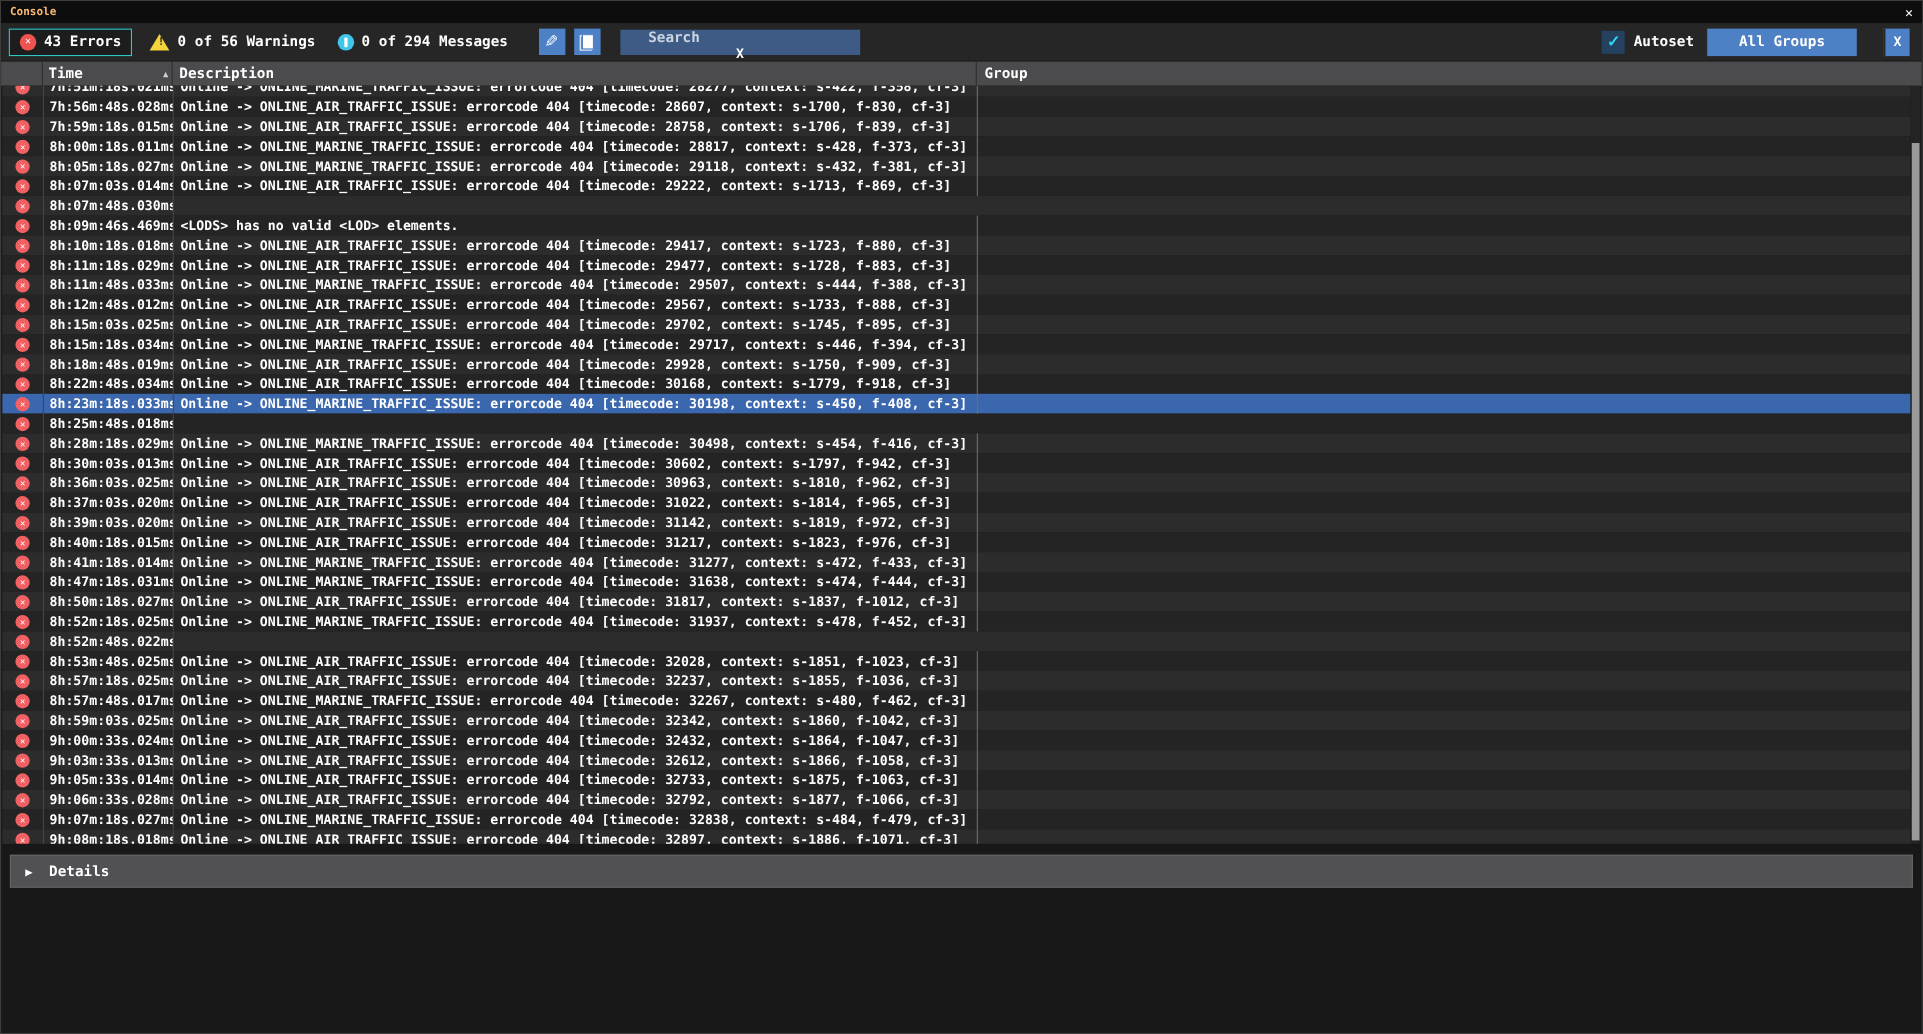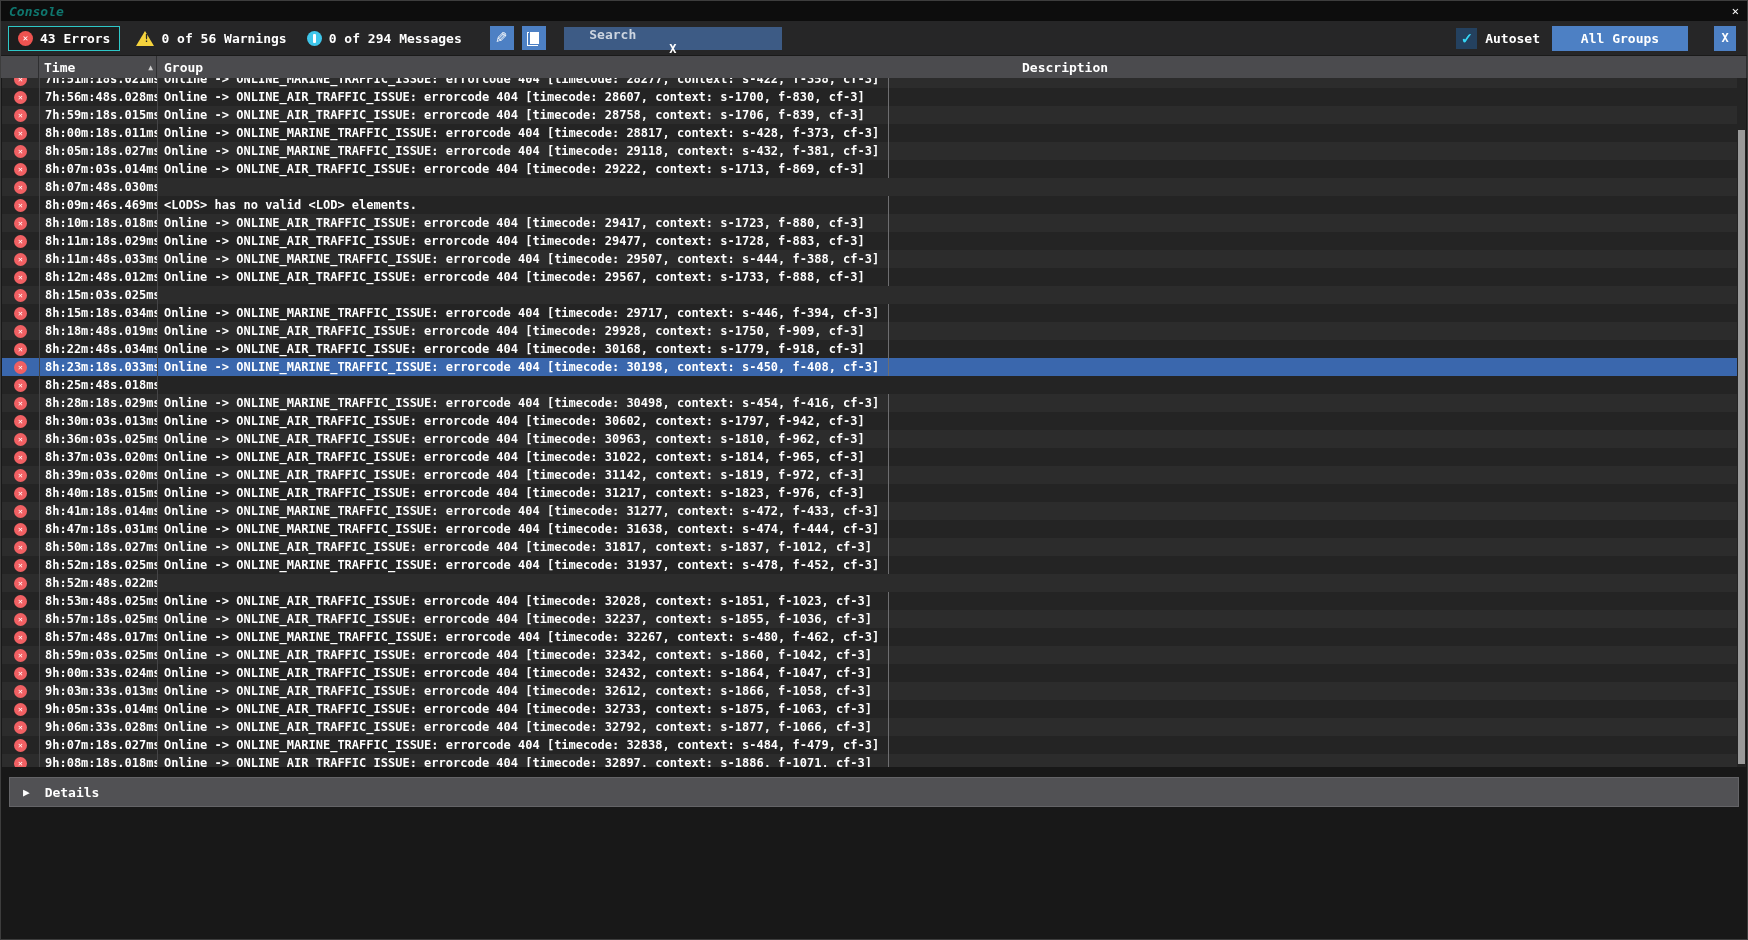--- a/index.html
+++ b/index.html
@@ -3,21 +3,21 @@
 <meta charset="utf-8">
 <style>
   * { box-sizing: border-box; margin: 0; padding: 0; }
   html,body { width:1748px; height:940px; overflow:hidden; }
   body { background:#101010; font-family:"DejaVu Sans Mono", monospace; }
   .window { position:absolute; inset:0; background:#181818; border:1px solid #3d3d3d; }
 
   
   .titlebar { height:20px; background:#0d0d0d; display:flex; align-items:center;
               justify-content:space-between; padding:0 8px; }
-  .titlebar .title { color:#0f766e; font-size:13px; font-weight:bold;font-style:italic; }
+  .titlebar .title { color:#fdba74; font-size:10px; font-weight:bold; }
   .titlebar .close { color:#fff; font-size:12px; font-weight:bold; cursor:pointer; }
 
   
   .toolbar { height:35px; background:#262627; display:flex; align-items:center;
              padding:0 7px; gap:12px; border-bottom:1px solid #1a1a1a; }
   .errors-btn { display:flex; align-items:center; gap:7px; height:25px; padding:0 9px;
                 background:#1d1d1d; border:1px solid #2ec8c8; color:#fff;
                 font:bold 13px "DejaVu Sans Mono", monospace; cursor:pointer; }
   .badge-error { width:15px; height:15px; min-width:15px; border-radius:50%; background:#ef5350;
                  color:#fff; font-size:9px; line-height:15px; text-align:center; font-weight:bold; }
@@ -138,26 +138,26 @@
       <span class="groups-x">X</span>
     </div>
   </div>
 
   <div class="thead">
     <div class="th th-icon"></div>
     <div class="th th-time">
       <span>Time</span>
       <span class="sort">▲</span>
     </div>
+    <div class="th th-desc">
+      <span>Description</span>
+    </div>
     <div class="th th-group">
       <span>Group</span>
     </div>
-    <div class="th th-desc">
-      <span>Description</span>
-    </div>
   </div>
 
   <div class="tbody">
     <div class="rows">
         <div class="row">
     <span class="c c-icon">
       <span class="row-badge">✕</span>
     </span>
     <span class="c c-time">7h:51m:18s.021ms</span>
     <span class="c c-desc">Online -&gt; ONLINE_MARINE_TRAFFIC_ISSUE: errorcode 404 [timecode: 28277, context: s-422, f-358, cf-3]</span>
@@ -248,20 +248,21 @@
     </span>
     <span class="c c-time">8h:12m:48s.012ms</span>
     <span class="c c-desc">Online -&gt; ONLINE_AIR_TRAFFIC_ISSUE: errorcode 404 [timecode: 29567, context: s-1733, f-888, cf-3]</span>
     <span class="c c-group"></span>
   </div>
         <div class="row">
     <span class="c c-icon">
       <span class="row-badge">✕</span>
     </span>
     <span class="c c-time">8h:15m:03s.025ms</span>
+    <span class="c c-desc">Online -&gt; ONLINE_AIR_TRAFFIC_ISSUE: errorcode 404 [timecode: 29702, context: s-1745, f-895, cf-3]</span>
     <span class="c c-group"></span>
   </div>
         <div class="row">
     <span class="c c-icon">
       <span class="row-badge">✕</span>
     </span>
     <span class="c c-time">8h:15m:18s.034ms</span>
     <span class="c c-desc">Online -&gt; ONLINE_MARINE_TRAFFIC_ISSUE: errorcode 404 [timecode: 29717, context: s-446, f-394, cf-3]</span>
     <span class="c c-group"></span>
   </div>

